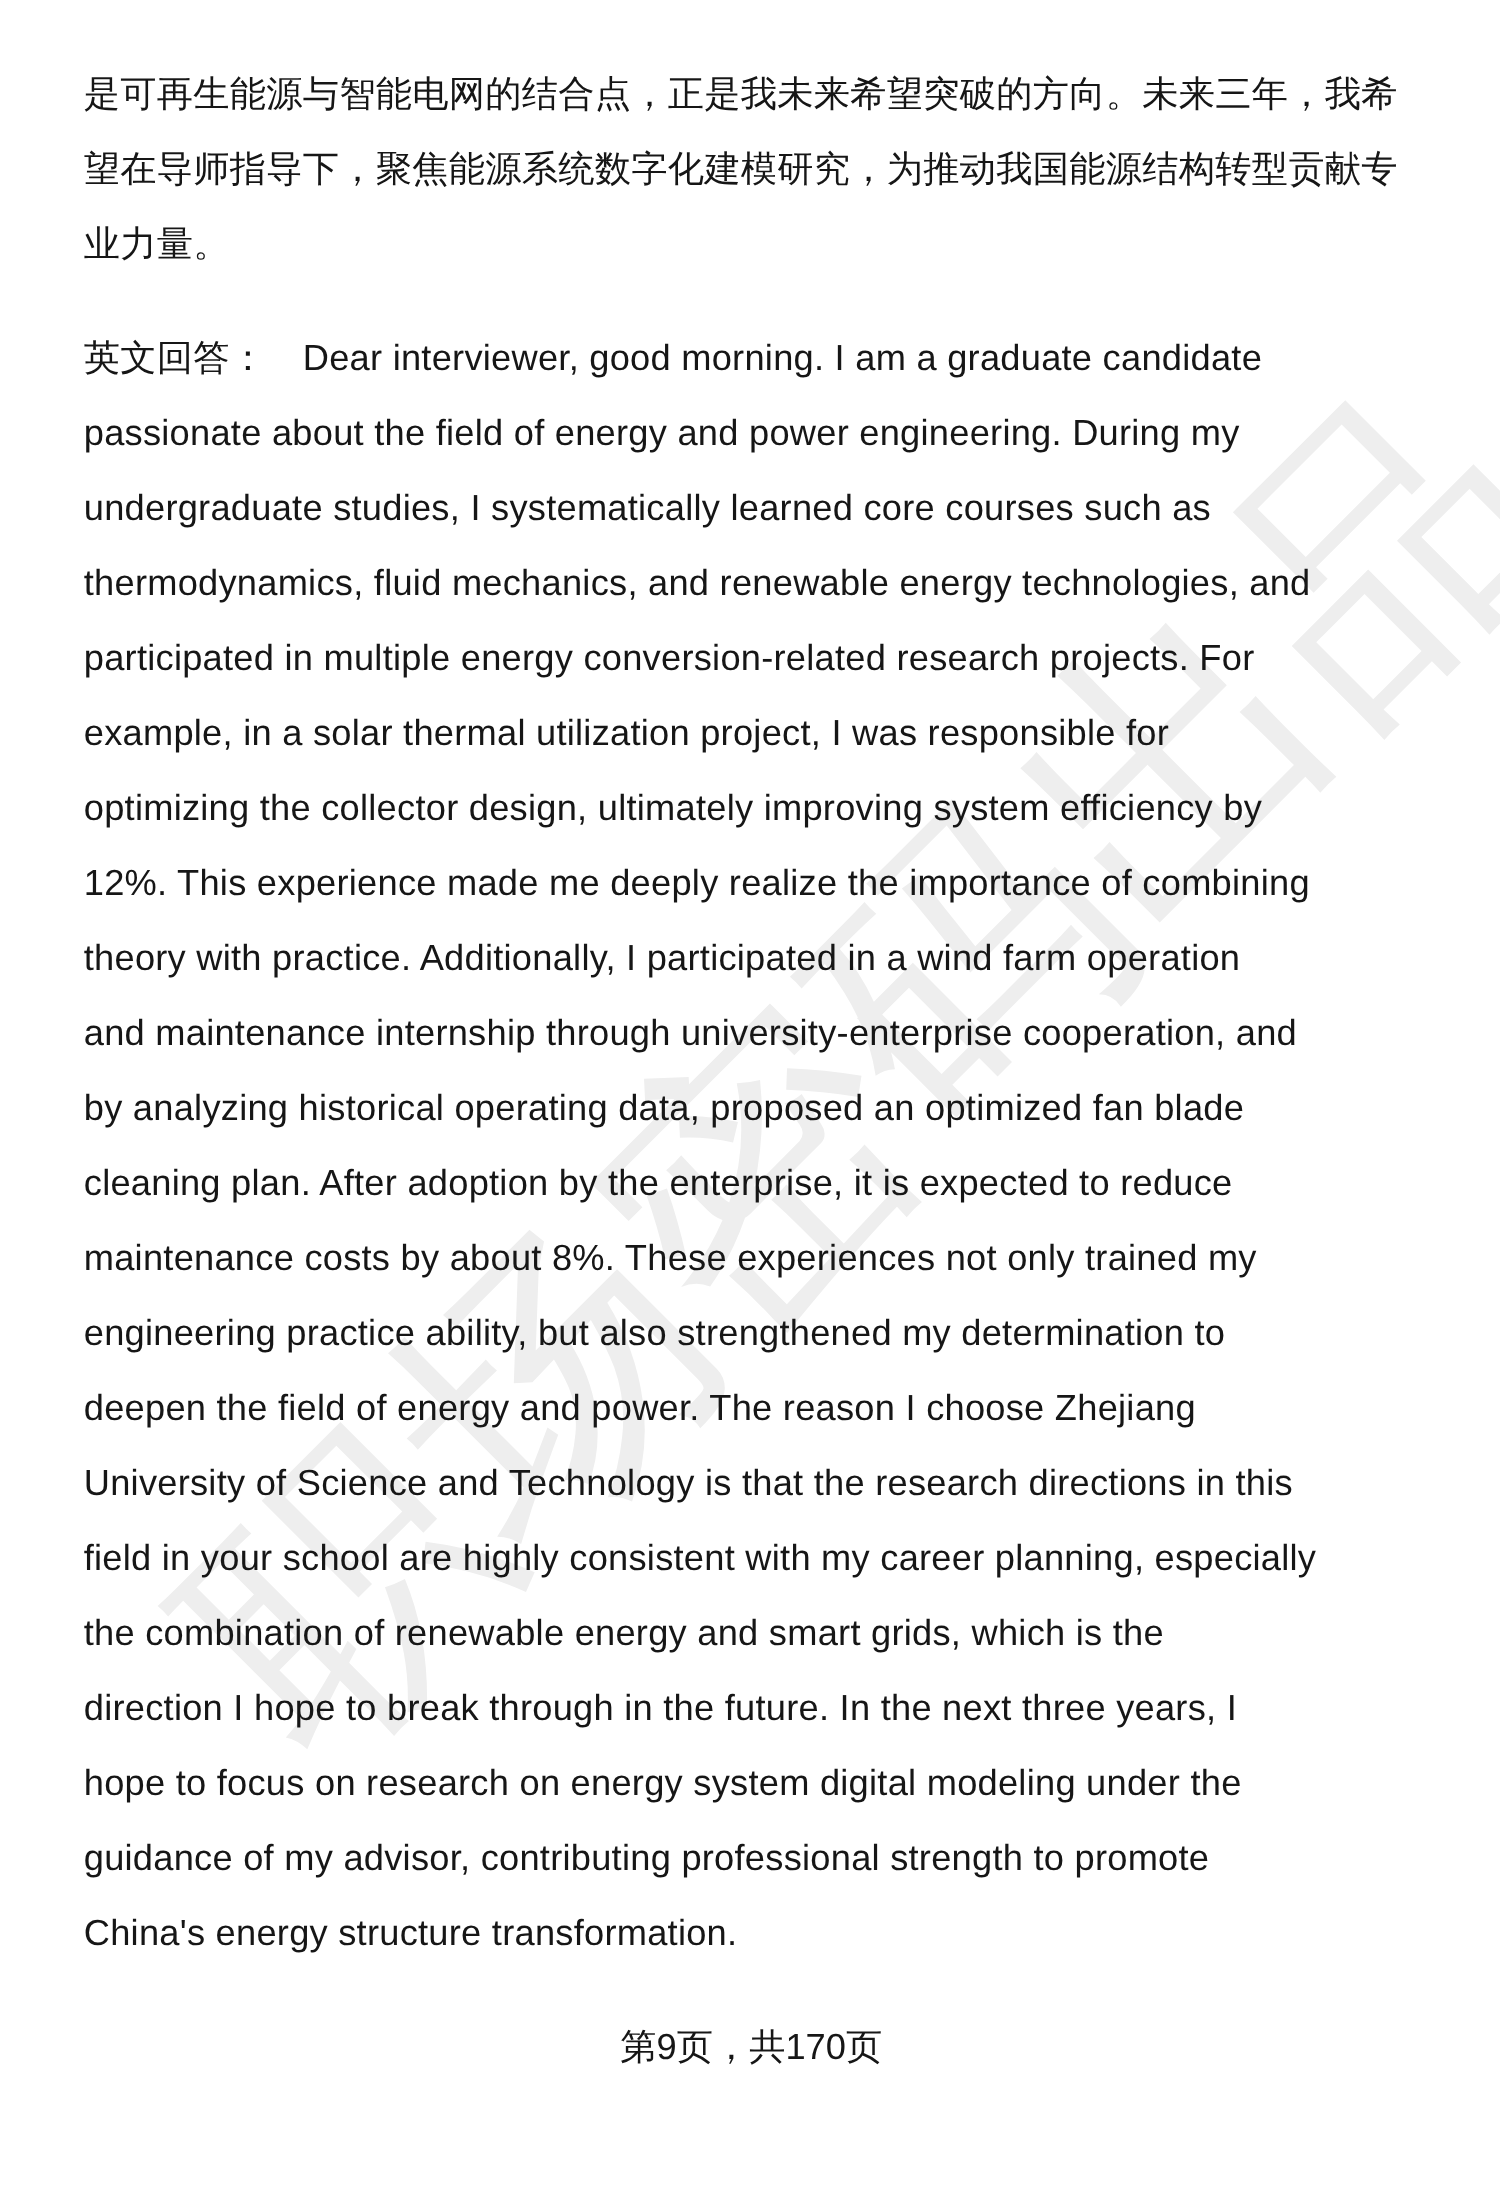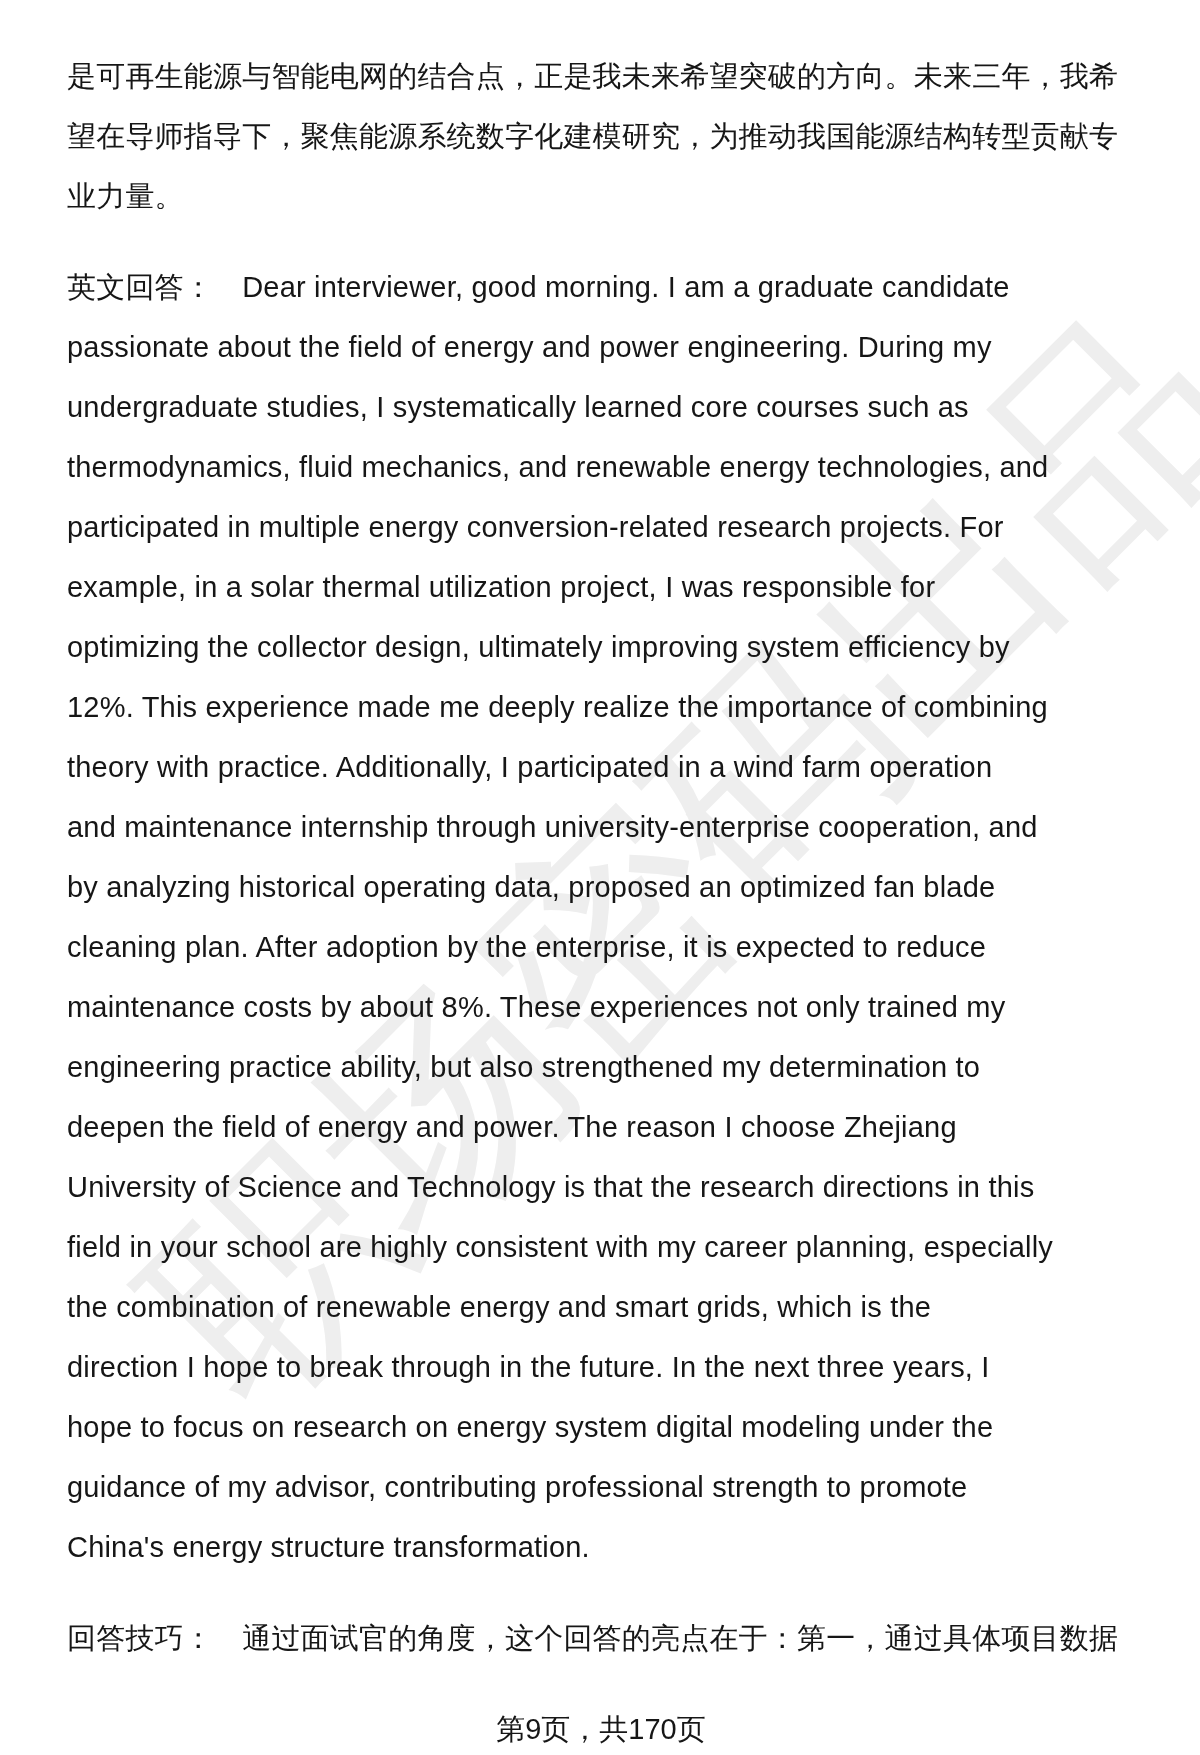--- a/index.html
+++ b/index.html
@@ -82,17 +82,16 @@
 engineering practice ability, but also strengthened my determination to
 deepen the field of energy and power. The reason I choose Zhejiang
 University of Science and Technology is that the research directions in this
 field in your school are highly consistent with my career planning, especially
 the combination of renewable energy and smart grids, which is the
 direction I hope to break through in the future. In the next three years, I
 hope to focus on research on energy system digital modeling under the
 guidance of my advisor, contributing professional strength to promote
 China's energy structure transformation.</p>
 
-    <p class="para cn">回答技巧：　通过面试官的角度，这个回答的亮点在于：第一，通过具体项目数据</p>
 
     <div class="footer">第9页，共170页</div>
   </div>
 </div>
 
 </body></html>

